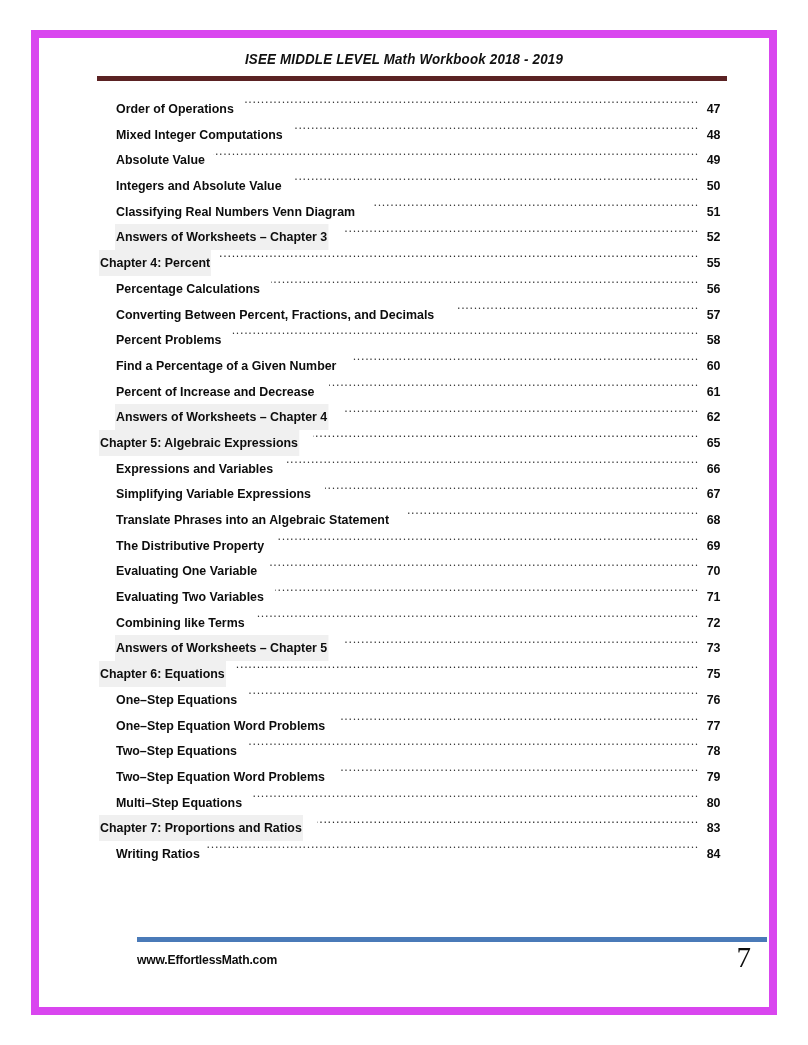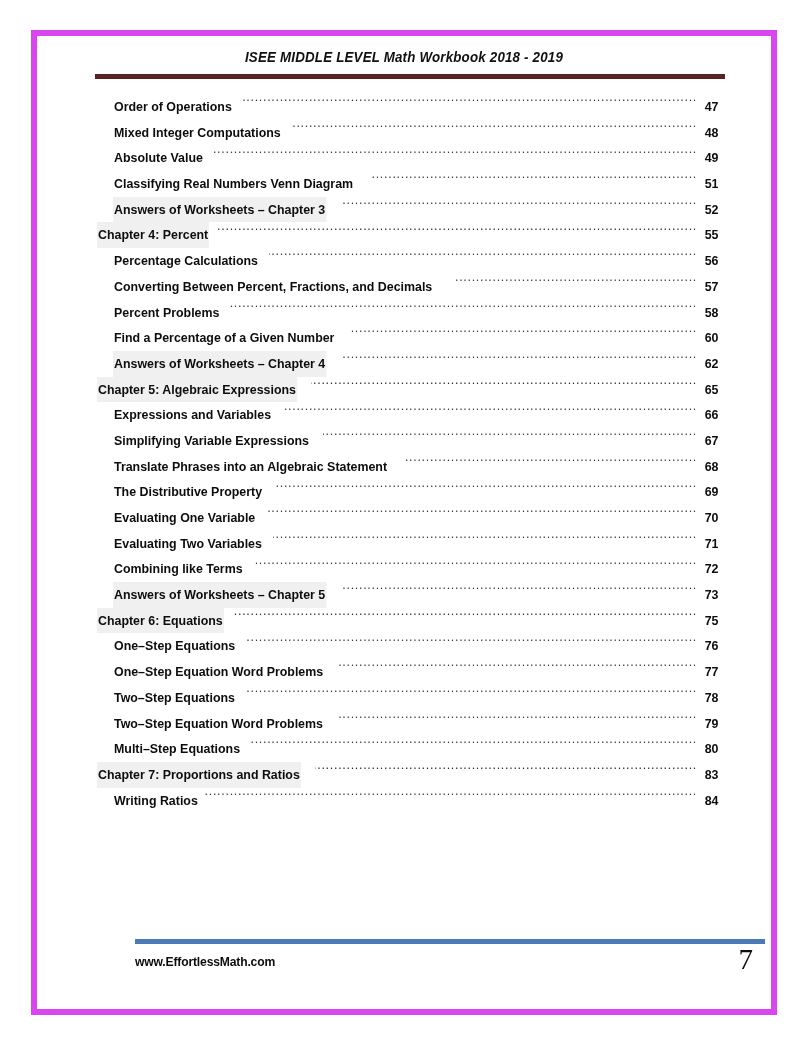--- a/index.html
+++ b/index.html
@@ -15,21 +15,21 @@
     -webkit-font-smoothing: none;
   }
 
   
   #page {
     position: absolute;
     left: 31px;
     top: 30px;
     width: 746px;
     height: 985px;
-    border: 6px solid #d946ef;
+    border: 8px solid #d946ef;
     box-sizing: border-box;
     background: #ffffff;
     overflow: hidden;
   }
 
   
   #header {
     position: absolute;
     left: 0;
     top: 0;
@@ -202,20 +202,27 @@
       </div>
       <div class="toc-row level-sub">
         <div class="toc-inner">
           <span class="toc-label">Absolute Value</span>
           <span class="toc-dots"></span>
           <span class="toc-page">49</span>
         </div>
       </div>
       <div class="toc-row level-sub">
         <div class="toc-inner">
+          <span class="toc-label">Integers and Absolute Value</span>
+          <span class="toc-dots"></span>
+          <span class="toc-page">50</span>
+        </div>
+      </div>
+      <div class="toc-row level-sub">
+        <div class="toc-inner">
           <span class="toc-label">Classifying Real Numbers Venn Diagram</span>
           <span class="toc-dots"></span>
           <span class="toc-page">51</span>
         </div>
       </div>
       <div class="toc-row level-sub">
         <div class="toc-inner">
           <span class="toc-label hl">Answers of Worksheets – Chapter 3</span>
           <span class="toc-dots"></span>
           <span class="toc-page">52</span>
@@ -247,20 +254,27 @@
           <span class="toc-label">Percent Problems</span>
           <span class="toc-dots"></span>
           <span class="toc-page">58</span>
         </div>
       </div>
       <div class="toc-row level-sub">
         <div class="toc-inner">
           <span class="toc-label">Find a Percentage of a Given Number</span>
           <span class="toc-dots"></span>
           <span class="toc-page">60</span>
+        </div>
+      </div>
+      <div class="toc-row level-sub">
+        <div class="toc-inner">
+          <span class="toc-label">Percent of Increase and Decrease</span>
+          <span class="toc-dots"></span>
+          <span class="toc-page">61</span>
         </div>
       </div>
       <div class="toc-row level-sub">
         <div class="toc-inner">
           <span class="toc-label hl">Answers of Worksheets – Chapter 4</span>
           <span class="toc-dots"></span>
           <span class="toc-page">62</span>
         </div>
       </div>
       <div class="toc-row level-chapter">

